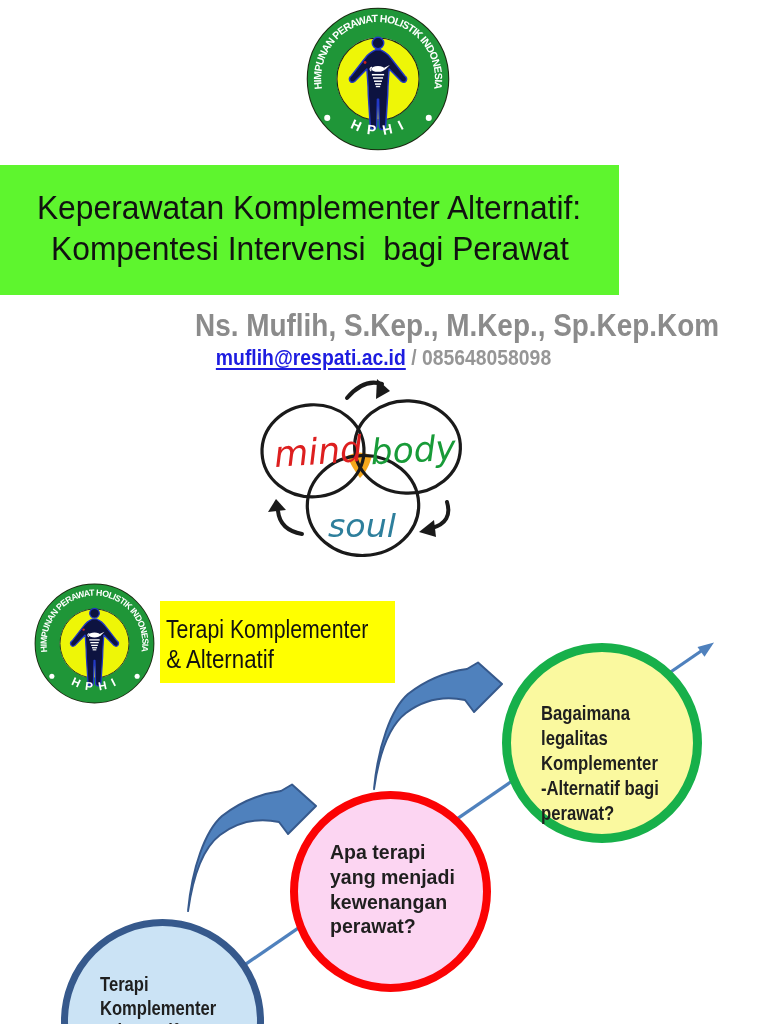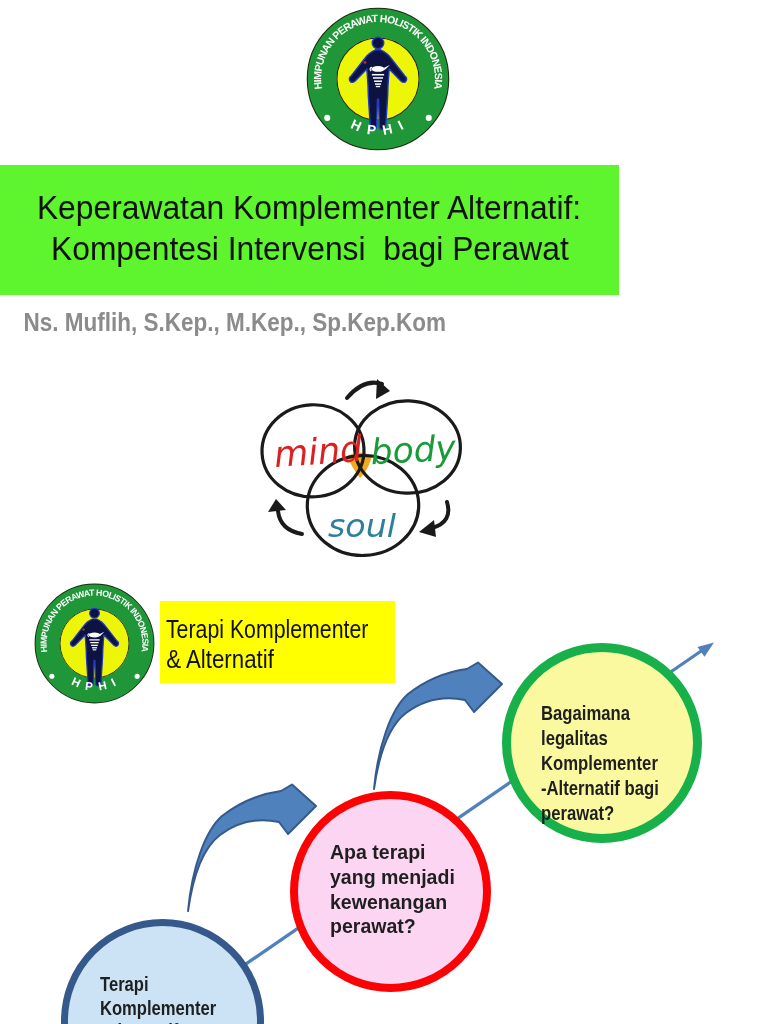--- a/index.html
+++ b/index.html
@@ -6,22 +6,22 @@
   body{width:768px;height:1024px;background:#fff;font-family:"Liberation Sans",sans-serif;position:relative;overflow:hidden;}
   .page{position:absolute;left:0;top:0;width:768px;height:1024px;overflow:hidden;background:#fff;}
   .abs{position:absolute;}
 
   
   .logo1{left:306px;top:7px;width:144px;height:144px;}
   .banner{left:0;top:165px;width:619px;height:130px;background:var(--banner-green);
           display:flex;flex-direction:column;justify-content:center;align-items:center;padding-bottom:4px;box-sizing:border-box;}
   .title-line{display:block;white-space:pre;color:var(--title-ink);font-size:34px;line-height:41px;
           transform:scaleX(0.935);transform-origin:50% 50%;}
-  .author{left:0;top:308px;width:748px;text-align:left;color:var(--author-gray);
-          font-weight:bold;font-size:25px;}
+  .author{left:0;top:308px;width:748px;text-align:right;color:var(--author-gray);
+          font-weight:bold;font-size:31px;}
   .author .inner{display:inline-block;white-space:pre;transform:scaleX(0.90);transform-origin:50% 50%;}
   .contact{left:0;top:345px;width:768px;text-align:center;font-weight:bold;font-size:22px;}
   .contact .inner{display:inline-block;white-space:pre;transform:scaleX(0.88);transform-origin:50% 50%;}
   .contact .email{color:var(--email-blue);text-decoration:underline;text-decoration-thickness:2px;text-underline-offset:3px;}
   .contact .sep,.contact .phone{color:var(--phone-gray);}
   .venn{left:250px;top:370px;width:270px;height:200px;}
 
   
   .logo2{left:34px;top:583px;width:121px;height:121px;}
   .hbox{left:160px;top:601px;width:235px;height:82px;background:var(--box-yellow);
@@ -108,20 +108,21 @@
     <use href="#hphi-logo"></use>
   </svg>
 
   <div class="abs banner">
     <span class="title-line">Keperawatan Komplementer Alternatif:</span>
     <span class="title-line">Kompentesi Intervensi  bagi Perawat</span>
   </div>
 
   <div class="abs author"><span class="inner">Ns. Muflih, S.Kep., M.Kep., Sp.Kep.Kom</span></div>
 
+  <div class="abs contact"><span class="inner"><a class="email">muflih@respati.ac.id</a><span class="sep"> / </span><span class="phone">085648058098</span></span></div>
 
   <svg class="abs venn" viewBox="0 0 270 200">
     <path d="M 97 86 Q 110 79 122 86 C 118 100 113 105 110 108 C 104 100 100 93 97 86 Z" fill="var(--venn-center)"></path>
     <ellipse cx="63" cy="80.8" rx="51" ry="46" fill="none" stroke="var(--venn-ink)" stroke-width="3.2" transform="rotate(-3 63 80.8)"></ellipse>
     <ellipse cx="157.5" cy="77" rx="52.9" ry="46.2" fill="none" stroke="var(--venn-ink)" stroke-width="3.2" transform="rotate(2 157.5 77)"></ellipse>
     <ellipse cx="113" cy="135.5" rx="55.7" ry="50" fill="none" stroke="var(--venn-ink)" stroke-width="3.2" transform="rotate(-2 113 135.5)"></ellipse>
 
     <path d="M 97 28 Q 114 8 132 14" fill="none" stroke="var(--venn-ink)" stroke-width="4.0" stroke-linecap="round"></path>
     <path d="M 140 21 L 127 9 L 126 29 Z" fill="var(--venn-ink)"></path>
     <path d="M 52 164 Q 30 160 28 141" fill="none" stroke="var(--venn-ink)" stroke-width="4.0" stroke-linecap="round"></path>

